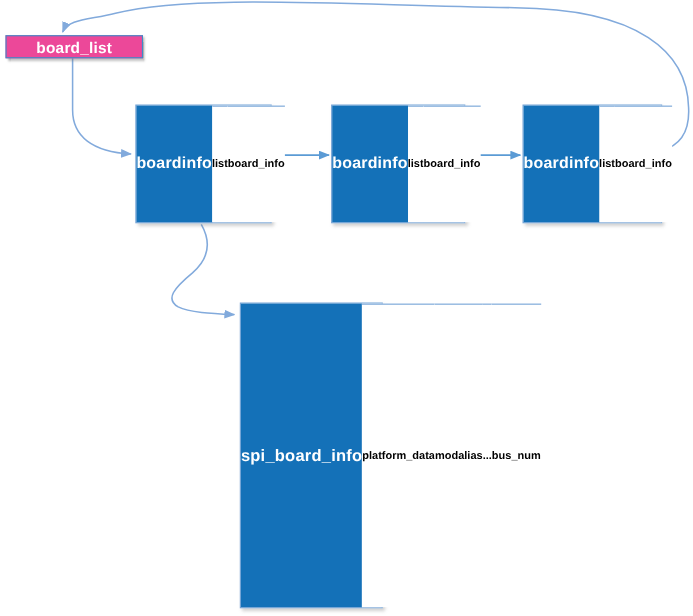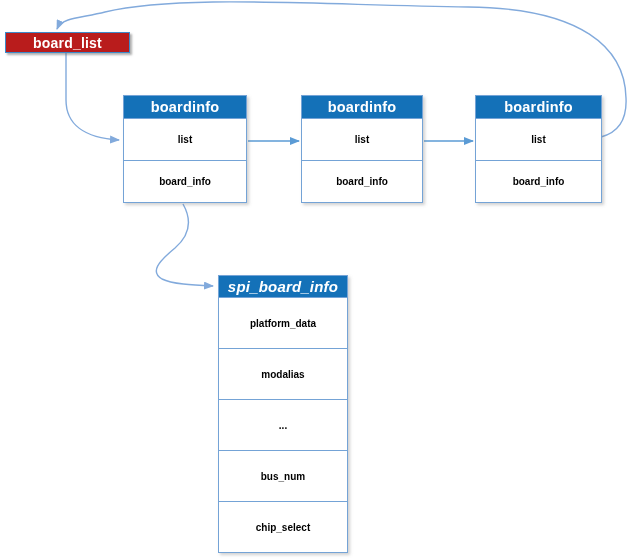--- a/index.html
+++ b/index.html
@@ -16,40 +16,40 @@
     left: 0; top: 0;
     width: 630px; height: 560px;
     pointer-events: none;
   }
   
   .board-list {
     position: absolute;
     left: 5px; top: 32px;
     width: 125px; height: 21px;
     box-sizing: border-box;
-    background: #b91c1c;
+    background: #ec4899;
     border: 1px solid #3E8AC9;
     box-shadow: 2px 2px 2px rgba(110,110,110,0.55);
     color: #ffffff;
     font-weight: bold;
     font-size: 14px;
     display: flex;
     align-items: center;
     justify-content: center;
     letter-spacing: 0.2px;
   }
   
   .node {
     position: absolute;
     box-sizing: border-box;
     border: 1.5px solid #74A3D6;
     background: #ffffff;
     box-shadow: 2px 2px 3px rgba(120,120,120,0.35);
     display: flex;
-    flex-direction: column;
+    flex-direction: row;
   }
   .node .hdr {
     flex: 0 0 22px;
     background: #1471B8;
     color: #ffffff;
     font-weight: bold;
     font-size: 14.5px;
     display: flex;
     align-items: center;
     justify-content: center;
@@ -68,21 +68,21 @@
   }
   .bi-node  { top: 95px; height: 108px; }
   .bi-node .hdr { flex: 0 0 21.5px; }
   .node-1 { left: 123px; width: 124px; }
   .node-2 { left: 301px; width: 122px; }
   .node-3 { left: 475px; width: 127px; }
   .spi-node {
     left: 218px; top: 275px;
     width: 130px; height: 278px;
   }
-  .spi-node .hdr { flex: 0 0 21px; font-size: 15px; font-style: italic; }
+  .spi-node .hdr { flex: 0 0 21px; font-size: 15px; }
 </style>
 </head>
 <body>
 
 <div class="canvas">
 
   <svg class="svg-layer" viewBox="0 0 630 560" xmlns="http://www.w3.org/2000/svg">
     <defs>
       <marker id="arrow-light" markerWidth="10" markerHeight="8" refX="9" refY="4" orient="auto" markerUnits="userSpaceOnUse">
         <path d="M0,0 L10,4 L0,8 Z" fill="#82AADC"></path>
@@ -122,16 +122,15 @@
     <div class="cell">list</div>
     <div class="cell">board_info</div>
   </div>
 
   <div class="node spi-node">
     <div class="hdr">spi_board_info</div>
     <div class="cell">platform_data</div>
     <div class="cell">modalias</div>
     <div class="cell">...</div>
     <div class="cell">bus_num</div>
-    <div class="cell">chip_select</div>
   </div>
 
 </div>
 
 </body></html>

